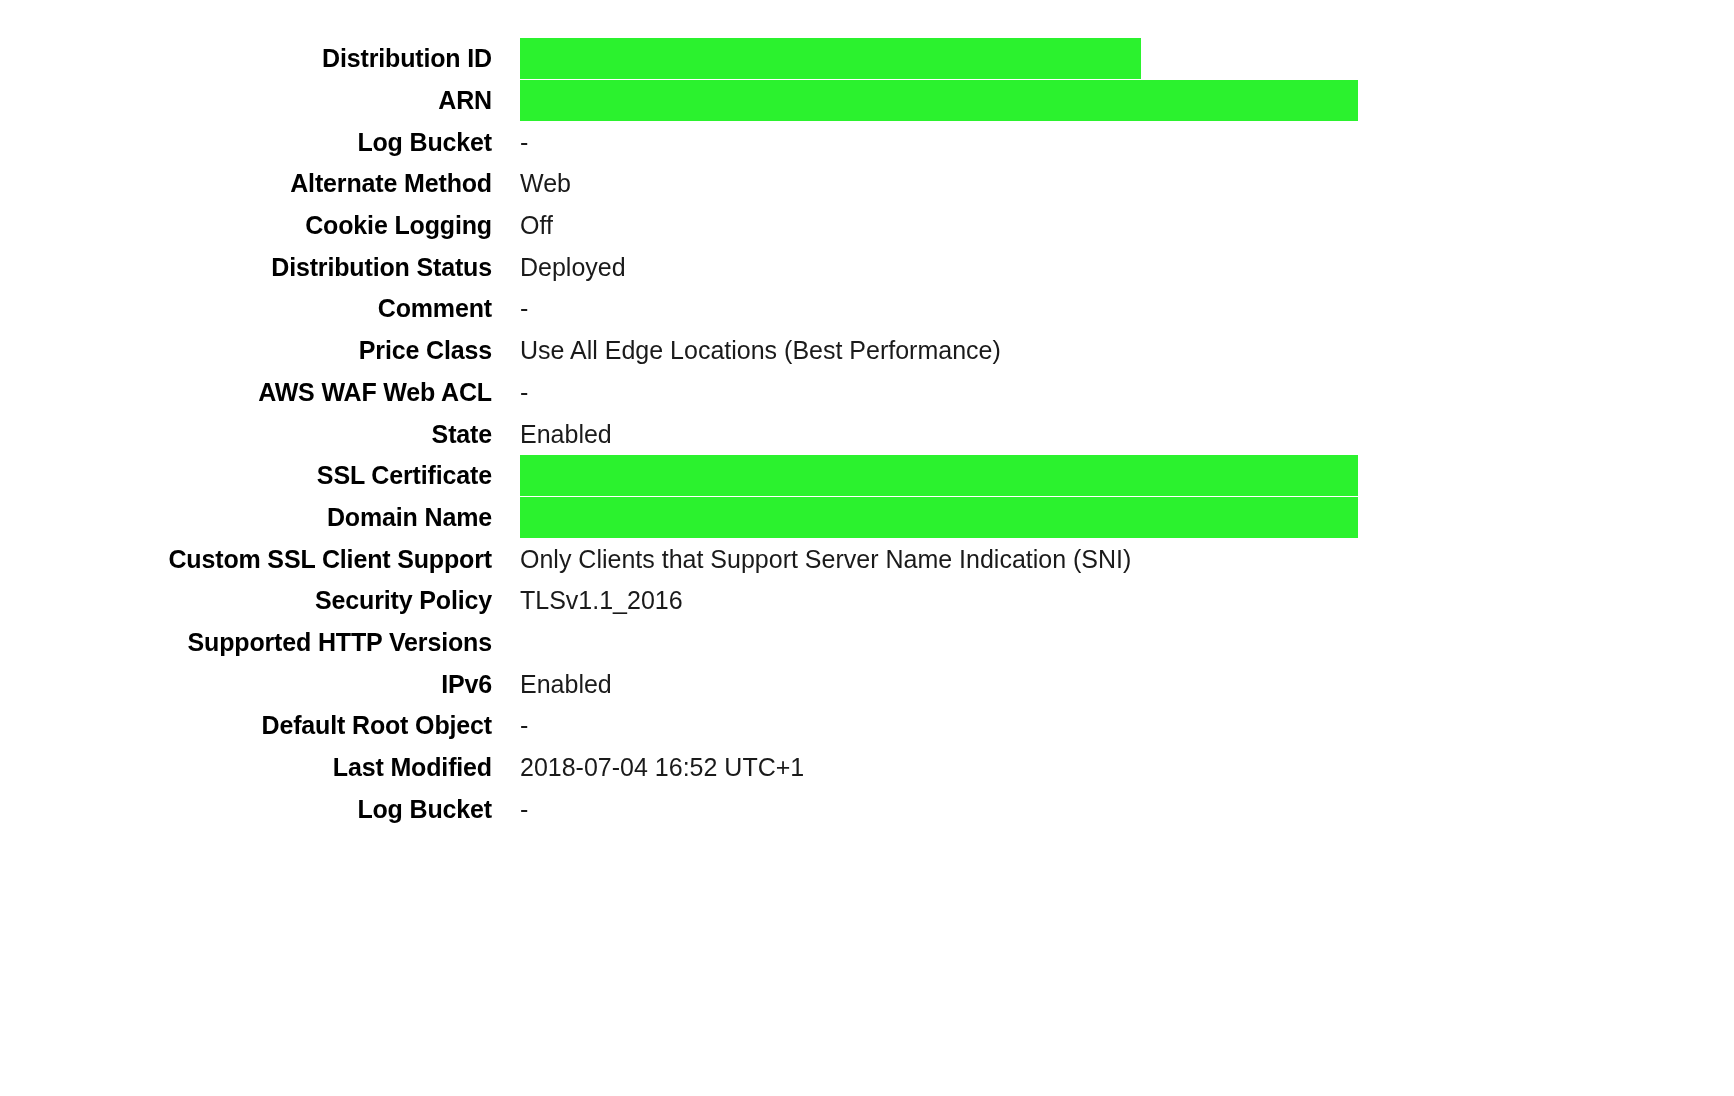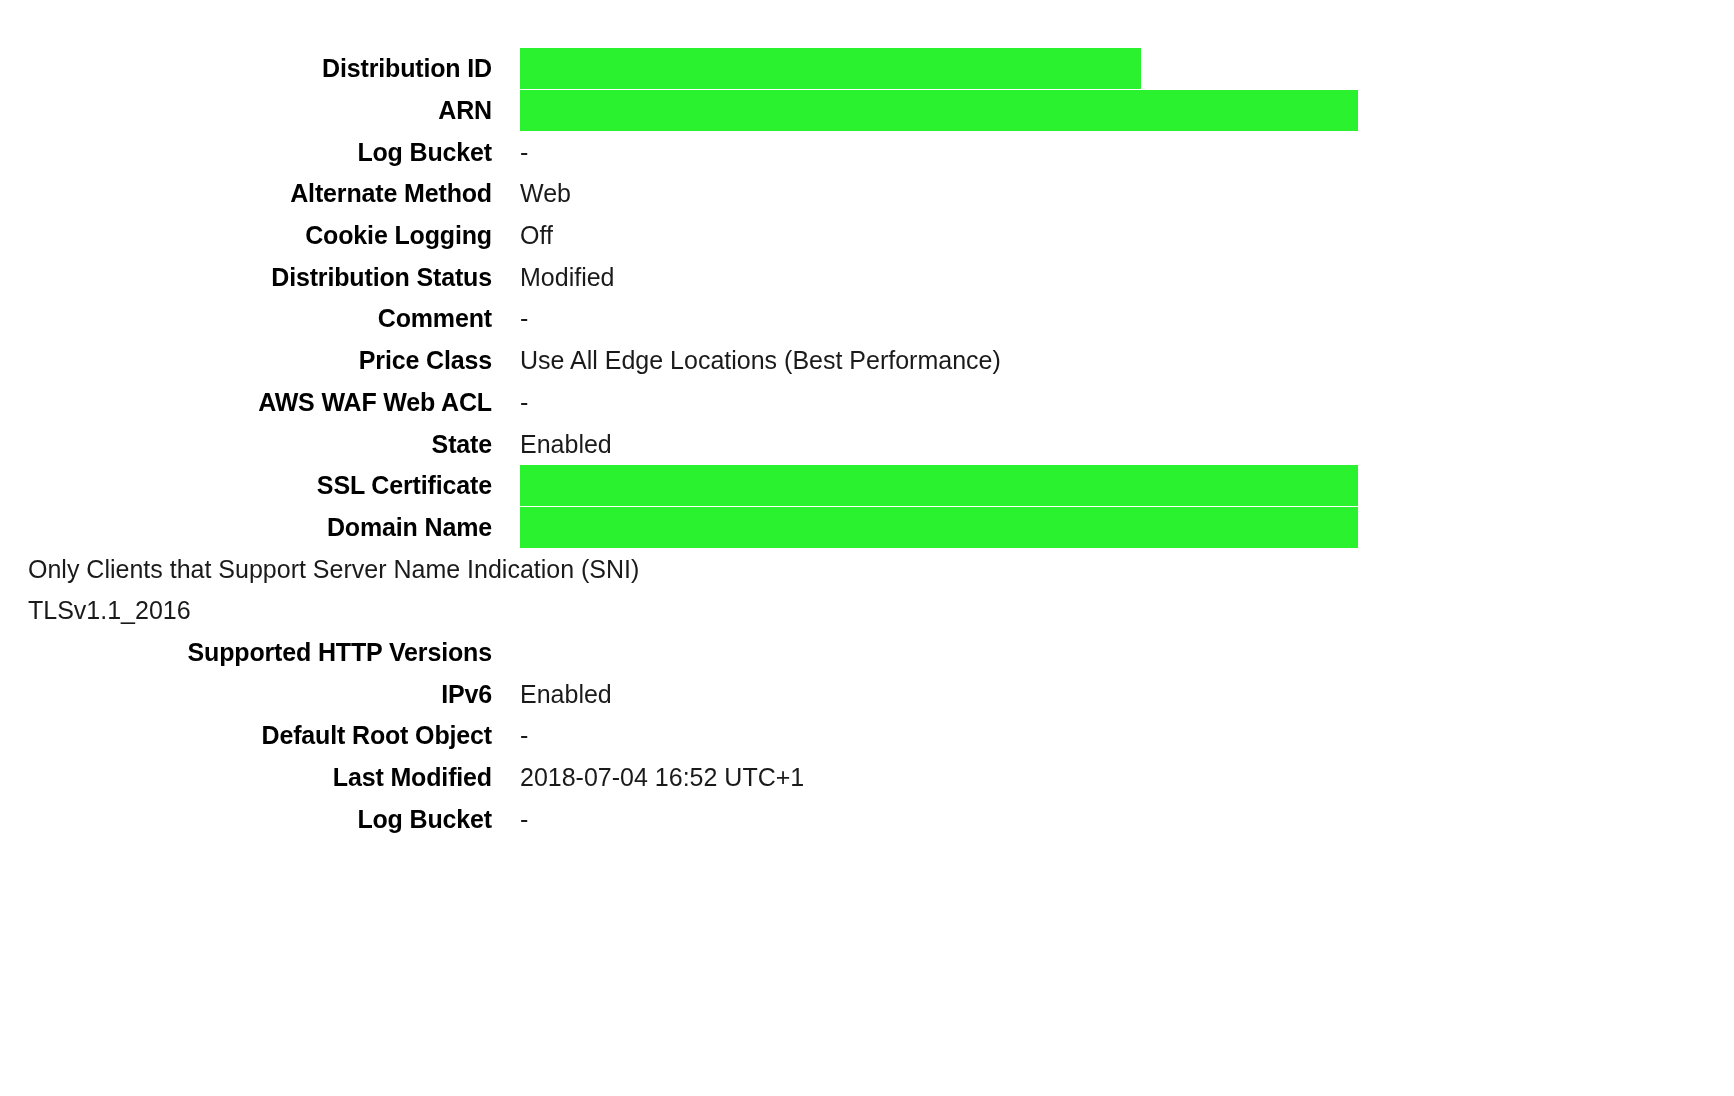--- a/index.html
+++ b/index.html
@@ -13,21 +13,21 @@
     font-family: "Liberation Sans", sans-serif;
     color: #0a0a0a;
     overflow: hidden;
   }
 
   #detail-panel {
     position: relative;
     width: 1381px;
     height: 1096px;
     box-sizing: border-box;
-    padding-top: 48px;
+    padding-top: 38px;
   }
 
   .detail-row {
     display: flex;
     align-items: center;
     height: 41.7px;
     width: 100%;
   }
 
   .row-label {
@@ -96,21 +96,21 @@
     </div>
     <div class="detail-row">
       <div class="row-label">Cookie Logging</div>
       <div class="row-value-wrap">
         <div class="row-value">Off</div>
       </div>
     </div>
     <div class="detail-row">
       <div class="row-label">Distribution Status</div>
       <div class="row-value-wrap">
-        <div class="row-value">Modified</div>
+        <div class="row-value">Deployed</div>
       </div>
     </div>
     <div class="detail-row">
       <div class="row-label">Comment</div>
       <div class="row-value-wrap">
         <div class="row-value">-</div>
       </div>
     </div>
     <div class="detail-row">
       <div class="row-label">Price Class</div>
@@ -136,25 +136,27 @@
         <span class="redaction-bar w-long" style="background: rgb(43, 242, 46);"></span>
       </div>
     </div>
     <div class="detail-row">
       <div class="row-label">Domain Name</div>
       <div class="row-value-wrap">
         <span class="redaction-bar w-long" style="background: rgb(43, 242, 46);"></span>
       </div>
     </div>
     <div class="detail-row">
+      <div class="row-label">Custom SSL Client Support</div>
       <div class="row-value-wrap">
         <div class="row-value">Only Clients that Support Server Name Indication (SNI)</div>
       </div>
     </div>
     <div class="detail-row">
+      <div class="row-label">Security Policy</div>
       <div class="row-value-wrap">
         <div class="row-value">TLSv1.1_2016</div>
       </div>
     </div>
     <div class="detail-row">
       <div class="row-label">Supported HTTP Versions</div>
     </div>
     <div class="detail-row">
       <div class="row-label">IPv6</div>
       <div class="row-value-wrap">

